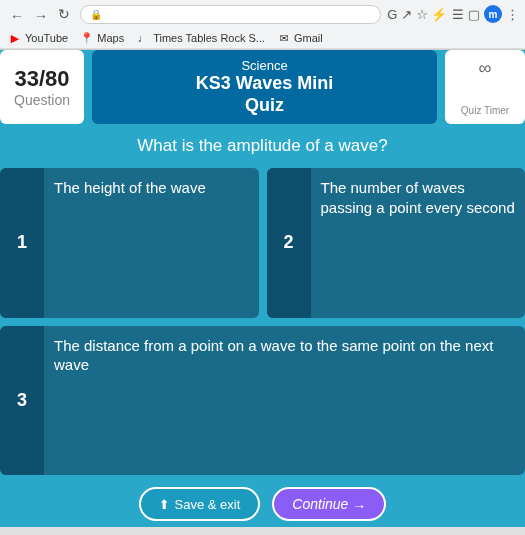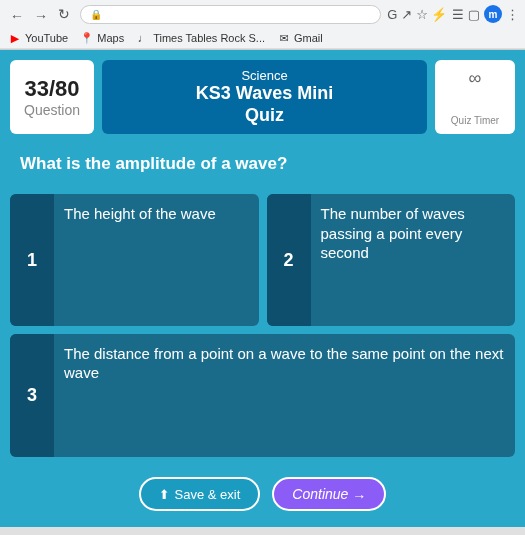--- a/index.html
+++ b/index.html
@@ -95,24 +95,23 @@
       height: 14px;
       display: inline-flex;
       align-items: center;
       justify-content: center;
     }
 
     
     .page-content {
       background: #29a8c9;
       height: calc(535px - 58px);
-      padding: 10px;
       display: flex;
       flex-direction: column;
-      gap: 16px;
+      gap: 8px;
     }
 
     
     .quiz-header {
       display: flex;
       align-items: stretch;
       gap: 8px;
     }
     .score-box {
       background: white;
@@ -169,23 +168,23 @@
       font-size: 18px;
       color: #666;
     }
     .timer-label {
       font-size: 10px;
       color: #888;
     }
 
     
     .question-text {
-      text-align: left;
+      text-align: center;
       font-size: 17px;
-      font-weight: bold;
+      font-weight: normal;
       color: white;
       padding: 4px 10px;
     }
 
     
     .answers-grid {
       display: grid;
       grid-template-columns: 1fr 1fr;
       gap: 8px;
       flex: 1;

